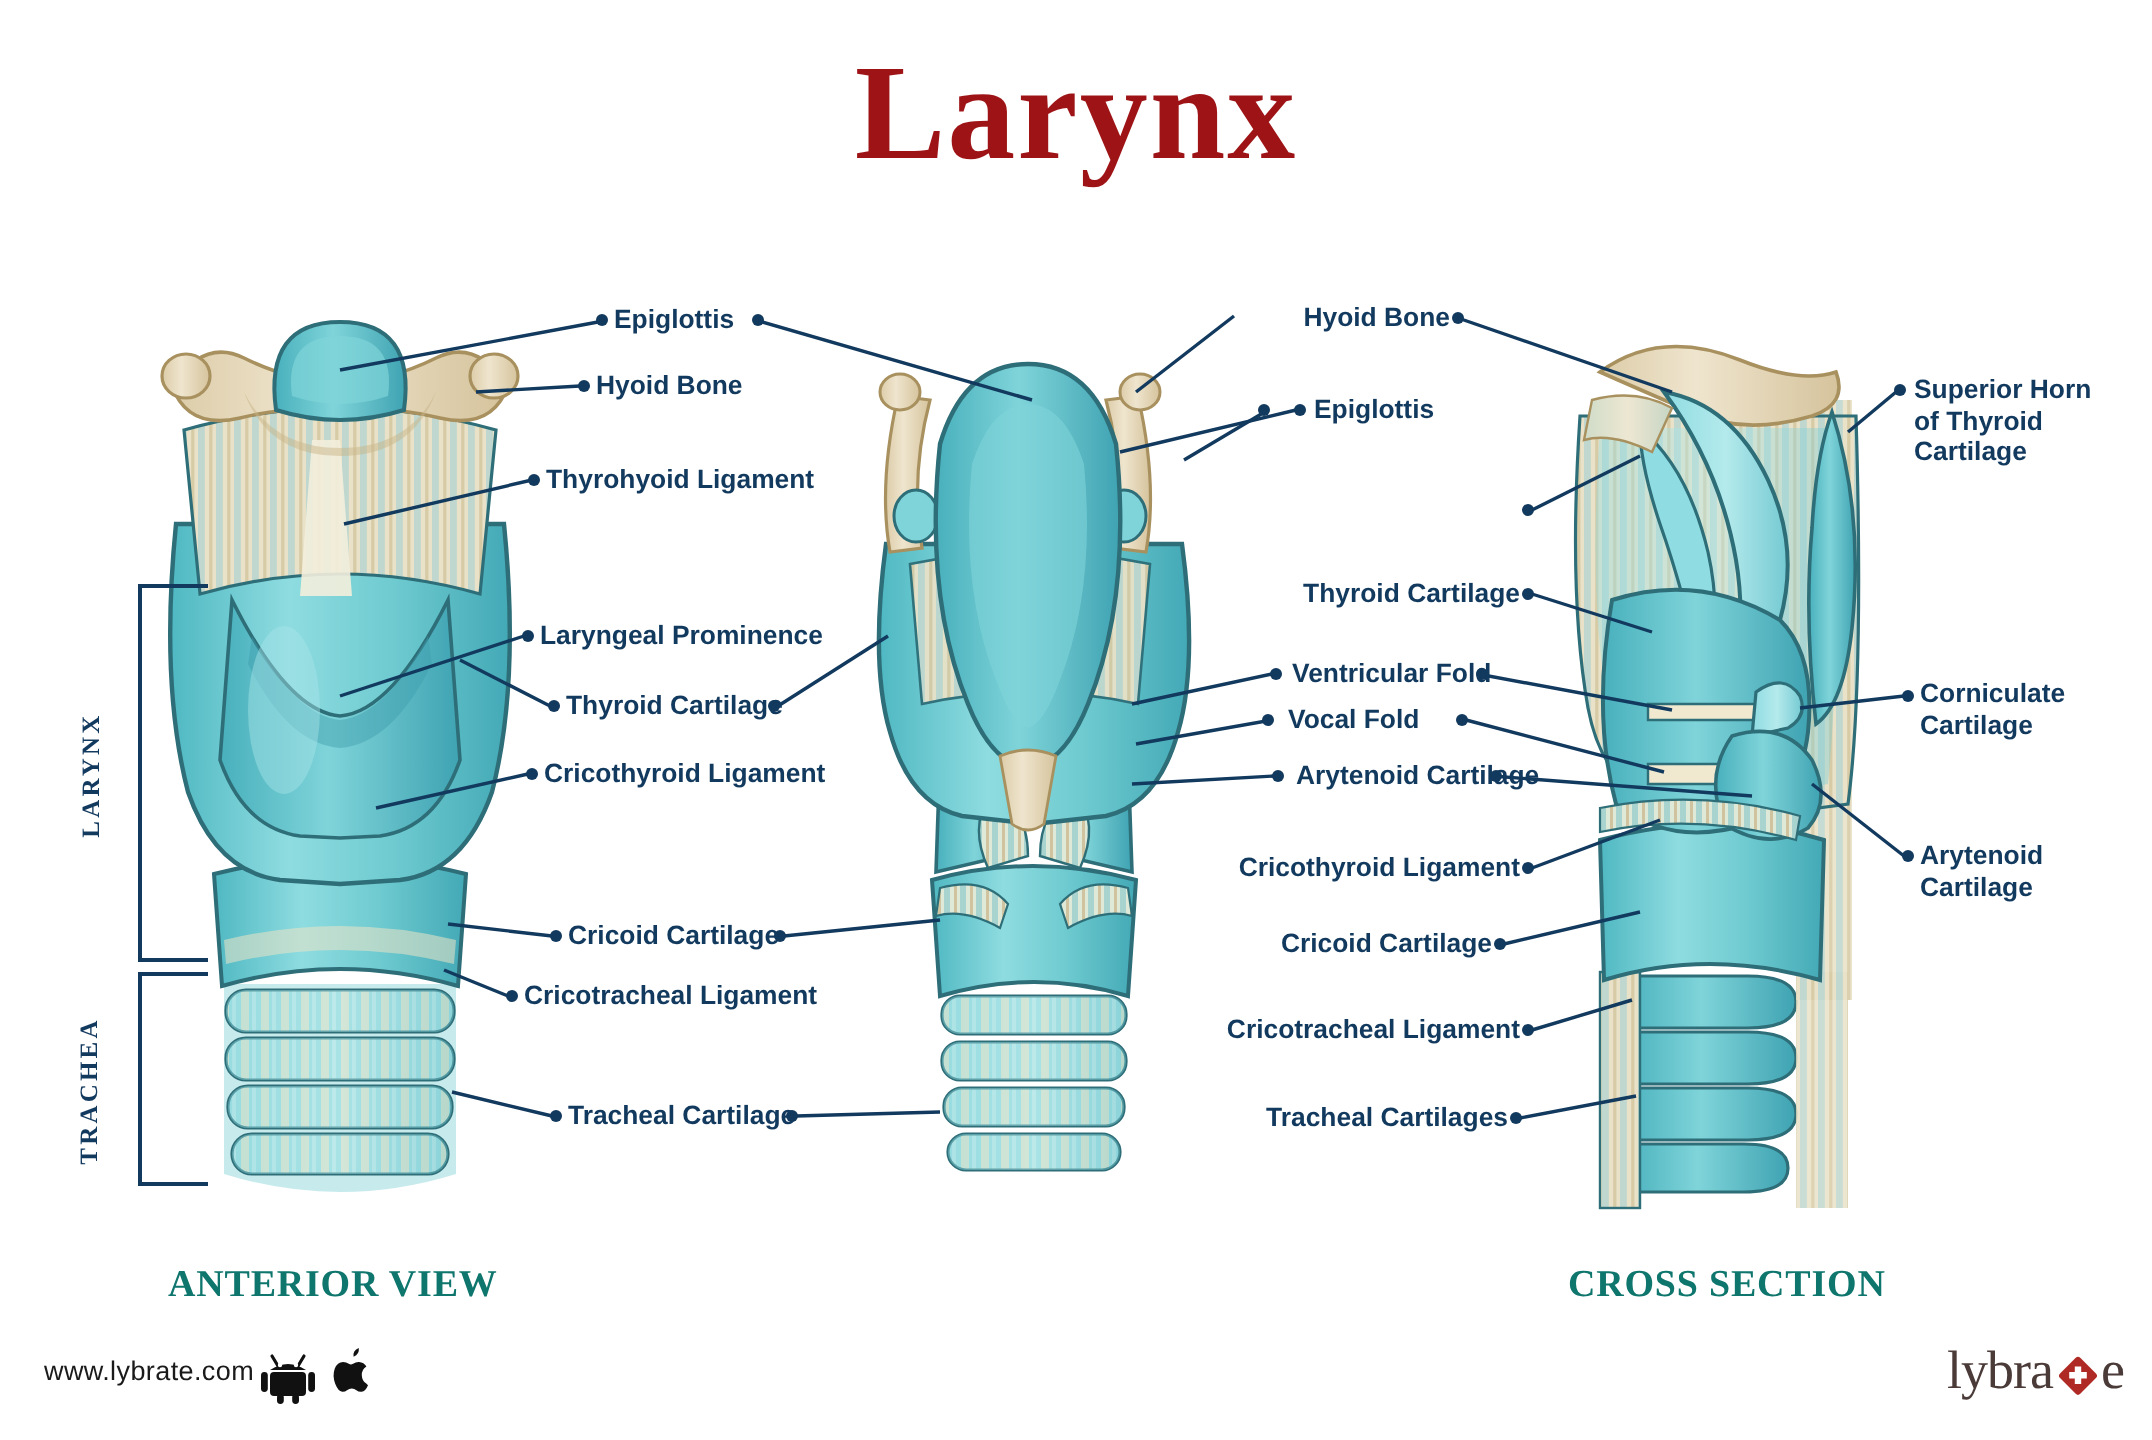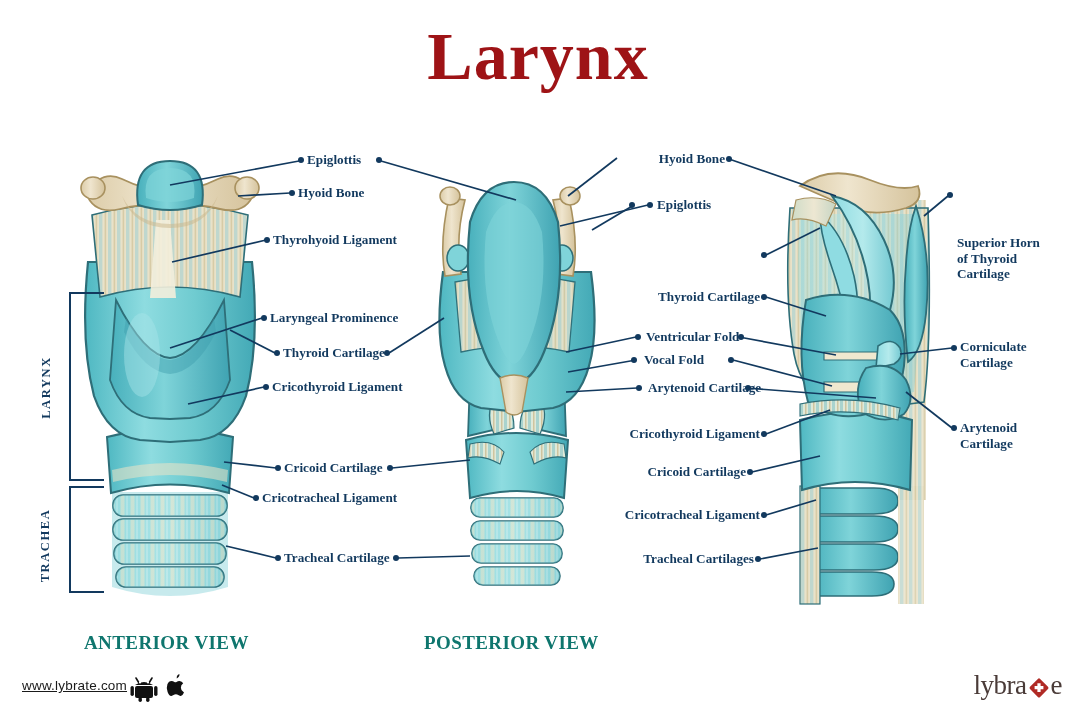--- a/index.html
+++ b/index.html
@@ -17,21 +17,21 @@
     position:absolute;left:0;top:22px;width:1076px;
     text-align:center;
     font-family:"Liberation Serif", serif;
     font-size:68px;font-weight:700;color:#9E1316;
     letter-spacing:1px;
     line-height:1;
   }
 
   .lbl{
     position:absolute;
-    font-family:Liberation Serif, serif;
+    font-family:Liberation Sans, sans-serif;
     font-weight:700;
     font-size:13.2px;
     color:#12395E;
     line-height:1.18;
     white-space:nowrap;
   }
   .lbl.wrap{white-space:normal;}
   .lbl.r{text-align:right;}
 
   .viewcap{
@@ -54,21 +54,20 @@
     transform-origin:50% 50%;
     transform:rotate(-90deg);
     white-space:nowrap;
   }
 
   .footurl{
     position:absolute;left:22px;top:678px;
     font-family:"Liberation Sans", sans-serif;
     font-size:13.5px;color:#1a1a1a;
     letter-spacing:0.2px;
-    text-decoration:underline;
   }
   .footicons{position:absolute;left:130px;top:672px;}
 
   .logo{
     position:absolute;right:14px;top:670px;
     display:flex;align-items:center;
     font-family:"Liberation Serif", serif;
     font-size:27px;color:#4A3B38;letter-spacing:-0.5px;
   }
   .logo .dia{
@@ -354,36 +353,36 @@
   <div class="lbl" style="left:657px;top:197px;">Epiglottis</div>
   <div class="lbl r" style="left:570px;top:289px;width:190px;">Thyroid Cartilage</div>
   <div class="lbl" style="left:646px;top:329px;">Ventricular Fold</div>
   <div class="lbl" style="left:644px;top:352px;">Vocal Fold</div>
   <div class="lbl" style="left:648px;top:380px;">Arytenoid Cartilage</div>
   <div class="lbl r" style="left:548px;top:426px;width:212px;">Cricothyroid Ligament</div>
   <div class="lbl r" style="left:575px;top:464px;width:171px;">Cricoid Cartilage</div>
   <div class="lbl r" style="left:540px;top:507px;width:220px;">Cricotracheal Ligament</div>
   <div class="lbl r" style="left:570px;top:551px;width:184px;">Tracheal Cartilages</div>
 
-  <div class="lbl wrap" style="left:957px;top:187px;width:112px;margin-top:48px;">
+  <div class="lbl wrap" style="left:957px;top:187px;width:112px;">
     <span>Superior Horn</span><br>
     <span>of Thyroid</span><br>
     <span>Cartilage</span>
   </div>
   <div class="lbl wrap" style="left:960px;top:339px;width:108px;">
     <span>Corniculate</span><br>
     <span>Cartilage</span>
   </div>
   <div class="lbl wrap" style="left:960px;top:420px;width:108px;">
     <span>Arytenoid</span><br>
     <span>Cartilage</span>
   </div>
 
   <div class="viewcap" style="left:84px;top:632px;">ANTERIOR VIEW</div>
-  <div class="viewcap" style="left:424px;top:632px;">POSTERIOR VIEW</div>
+  <div class="viewcap" style="left:784px;top:632px;">CROSS SECTION</div>
 
   <div class="footurl">www.lybrate.com</div>
 
   <svg class="footicons" width="70" height="30" viewBox="0 0 70 30">
     <g fill="#111111">
       <path d="M6 6 l3 5 M22 6 l-3 5" stroke="#111111" stroke-width="1.6" fill="none" stroke-linecap="round"></path>
       <path d="M5 13 q9 -6 18 0 Z"></path>
       <rect x="5" y="14" width="18" height="12" rx="2"></rect>
       <rect x="0.5" y="14" width="3.4" height="10" rx="1.7"></rect>
       <rect x="24.1" y="14" width="3.4" height="10" rx="1.7"></rect>

